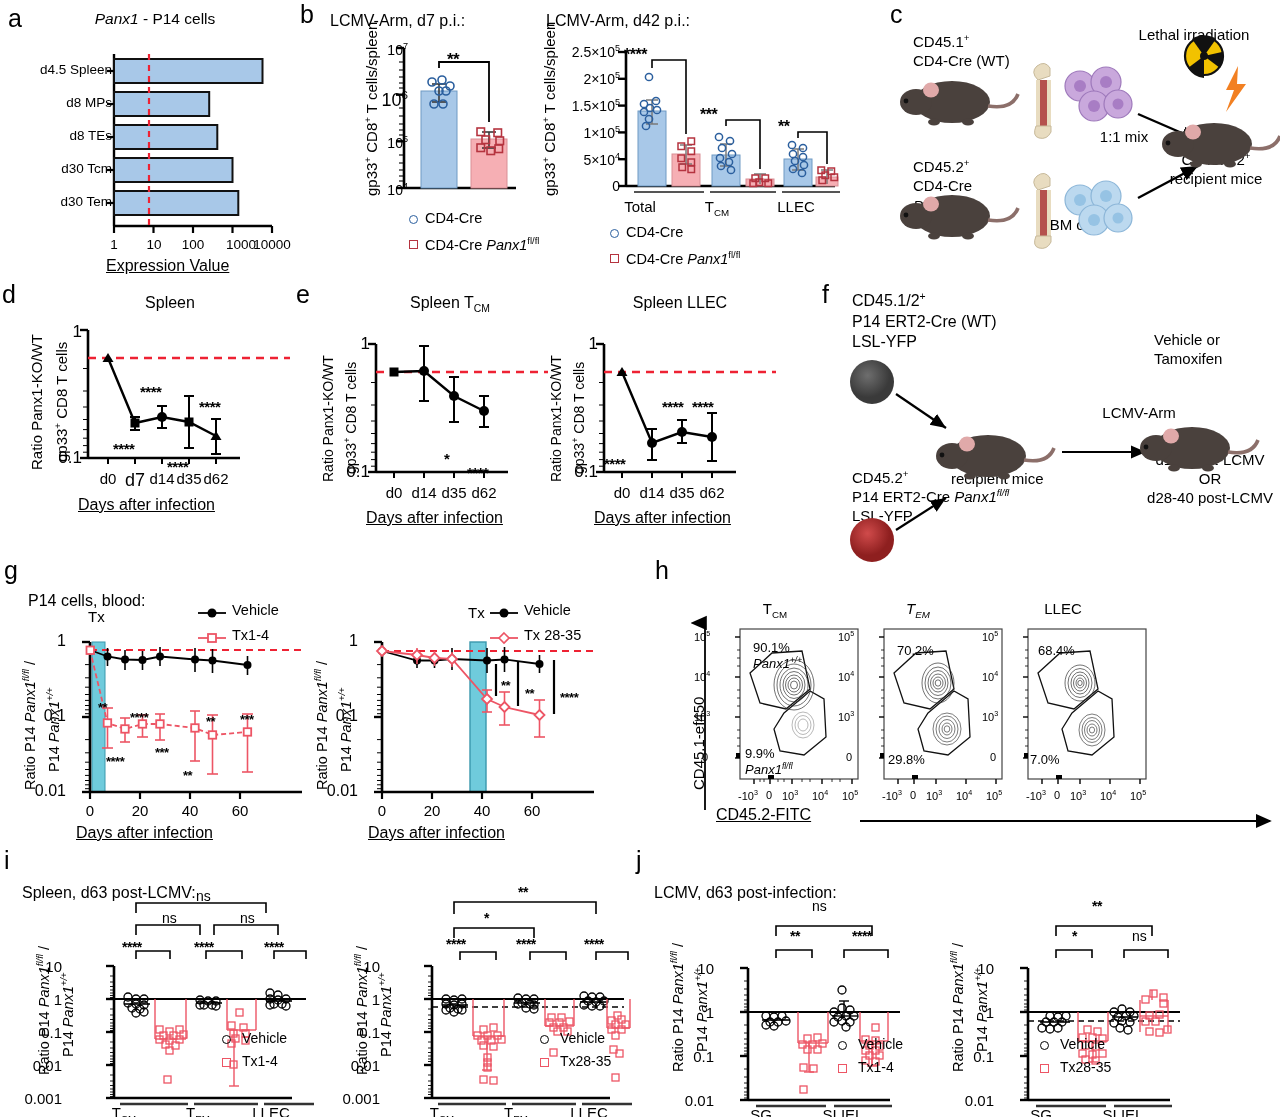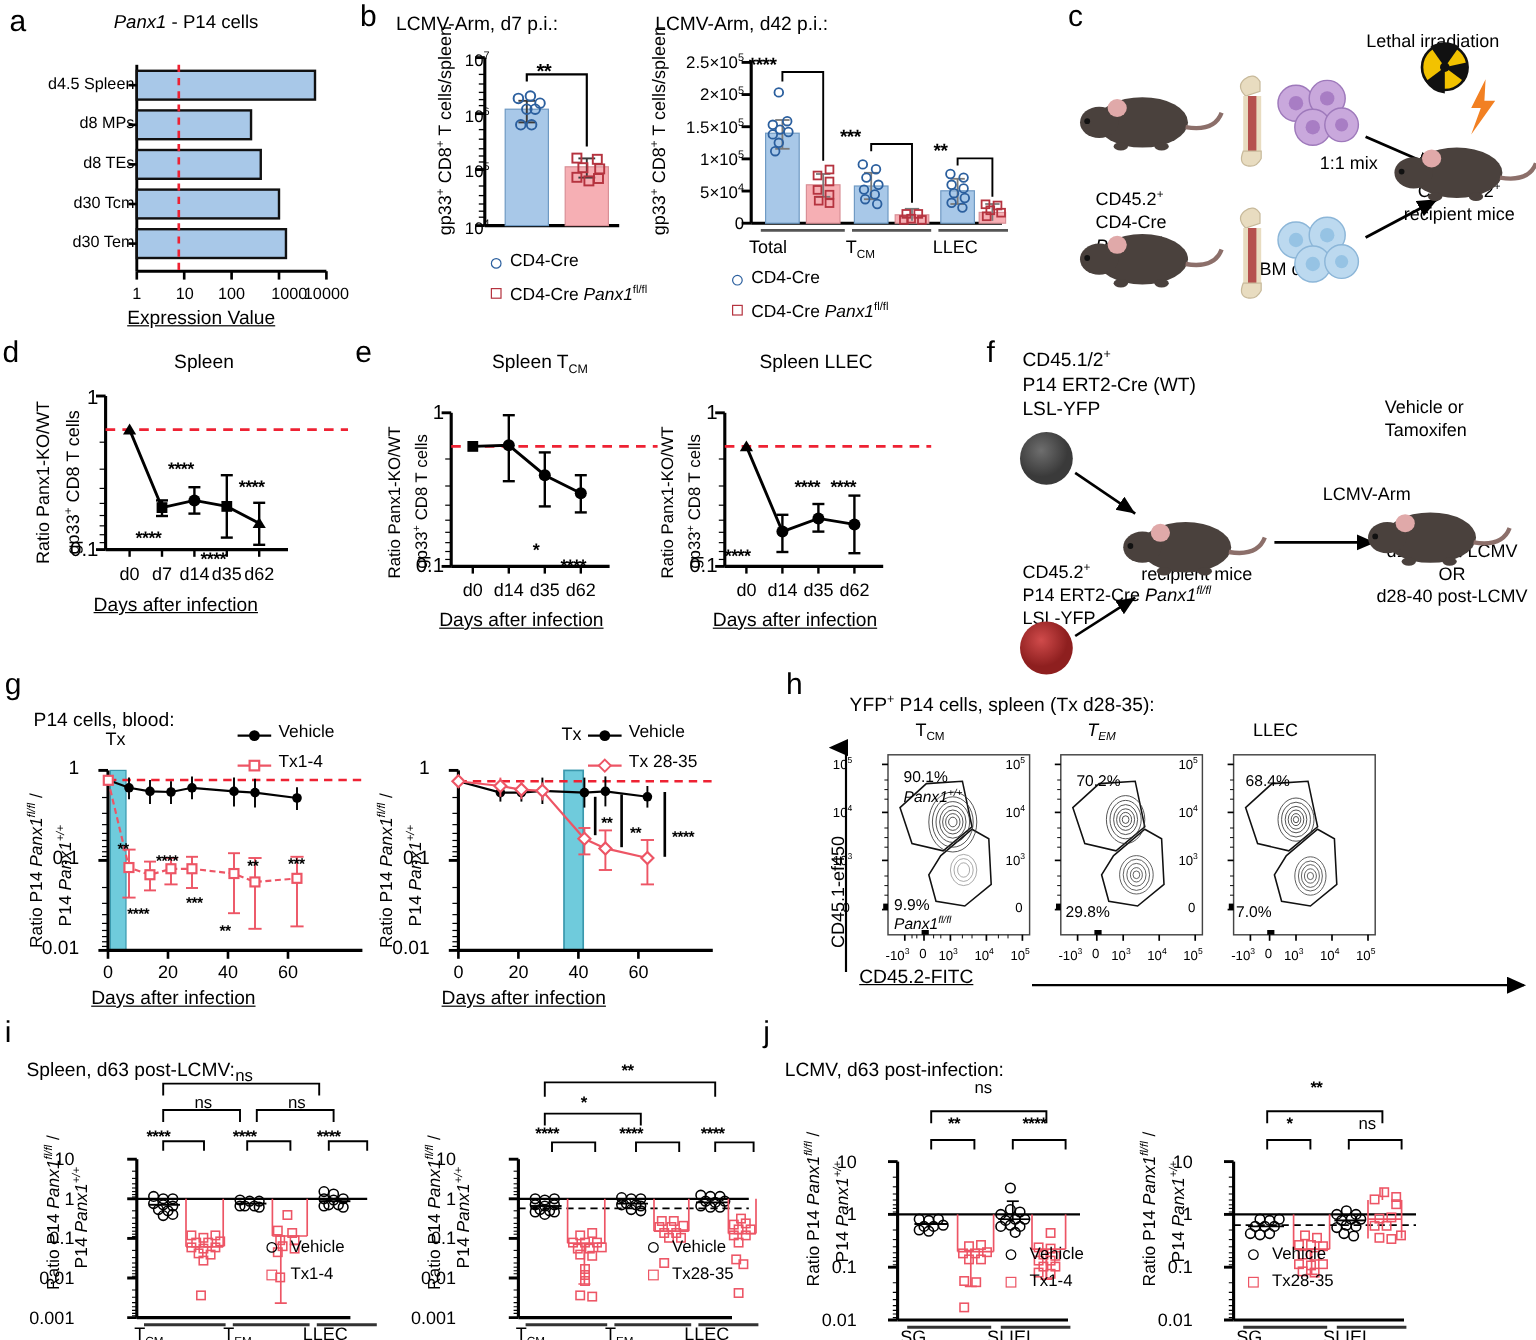--- a/index.html
+++ b/index.html
@@ -143,21 +143,21 @@
     <rect x="101" y="104" width="7.5" height="7.5"></rect>
         <rect x="111" y="107" width="7.5" height="7.5"></rect>
     <rect x="119" y="105" width="7.5" height="7.5"></rect>
   </g>
 
   <g stroke="#000" stroke-width="1.8" fill="none">
     <path d="M63 28 L63 22 L113 22 L113 82"></path>
   </g>
 </svg>
 <div class="tick" style="left:372px;top:41px;width:36px;text-align:right;font-size:14px;">10<sup>7</sup></div>
-<div class="tick" style="left:372px;top:88px;width:36px;text-align:right;font-size:14px;">10<sup>6</sup></div>
+<div class="tick" style="left:372px;top:88px;width:36px;text-align:right;font-size:18px;">10<sup>6</sup></div>
 <div class="tick" style="left:372px;top:134px;width:36px;text-align:right;font-size:14px;">10<sup>5</sup></div>
 <div class="tick" style="left:372px;top:181px;width:36px;text-align:right;font-size:14px;">10<sup>4</sup></div>
 <div class="sig" style="left:447px;top:50px;font-size:17px;">**</div>
 
 <div class="lgsym" style="left:409px;top:215px;width:9px;height:9px;border:1.8px solid #2b5f9e;border-radius:50%;"></div>
 <div class="legend" style="left:425px;top:210px;"><span>CD4-Cre</span></div>
 <div class="lgsym" style="left:409px;top:240px;width:9px;height:9px;border:1.8px solid #b5333f;"></div>
 <div class="legend" style="left:425px;top:235px;"><span>CD4-Cre </span><span class="ital">Panx1</span><sup>fl/fl</sup></div>
 
 <div class="vlabel" style="left:540px; top:196px; transform:rotate(-90deg); font-size:15px;">gp33<sup>+</sup> CD8<sup>+</sup> T cells/spleen</div>
@@ -274,20 +274,23 @@
 <div class="tick" style="left:610px;top:198px;width:60px;text-align:center;font-size:15px;">Total</div>
 <div class="tick" style="left:695px;top:198px;width:44px;text-align:center;font-size:15px;">T<sub>CM</sub></div>
 <div class="tick" style="left:768px;top:198px;width:56px;text-align:center;font-size:15px;">LLEC</div>
 
 <div class="lgsym" style="left:610px;top:229px;width:9px;height:9px;border:1.8px solid #2b5f9e;border-radius:50%;"></div>
 <div class="legend" style="left:626px;top:224px;"><span>CD4-Cre</span></div>
 <div class="lgsym" style="left:610px;top:254px;width:9px;height:9px;border:1.8px solid #b5333f;"></div>
 <div class="legend" style="left:626px;top:249px;"><span>CD4-Cre </span><span class="ital">Panx1</span><sup>fl/fl</sup></div>
 
 <div class="pl" style="left:890px; top:2px;">c</div>
+<div class="ttl" style="left:913px;top:32px;width:160px;text-align:left;font-size:15px;line-height:1.25;">
+  <span>CD45.1<sup>+</sup></span><br><span>CD4-Cre (WT)</span>
+</div>
 <div class="ttl" style="left:913px;top:157px;width:160px;text-align:left;font-size:15px;line-height:1.25;">
   <span>CD45.2<sup>+</sup></span><br><span>CD4-Cre</span><br><span class="ital">Panx1</span><sup style="font-style:italic">fl/fl</sup>
 </div>
 <div class="ttl" style="left:1038px;top:216px;width:80px;text-align:center;font-size:15px;">BM cells</div>
 <div class="ttl" style="left:1086px;top:128px;width:76px;text-align:center;font-size:15px;">1:1 mix</div>
 <div class="ttl" style="left:1110px;top:26px;width:168px;text-align:center;font-size:15px;">Lethal irradiation</div>
 <div class="ttl" style="left:1152px;top:150px;width:128px;text-align:center;font-size:15px;line-height:1.25;">
   <span>CD45.1/2<sup>+</sup></span><br><span>recipient mice</span>
 </div>
 
@@ -432,21 +435,21 @@
         <line x1="48" y1="140" x2="48" y2="146"></line>
         <line x1="75" y1="140" x2="75" y2="146"></line>
         <line x1="102" y1="140" x2="102" y2="146"></line>
         <line x1="129" y1="140" x2="129" y2="146"></line>
         <line x1="156" y1="140" x2="156" y2="146"></line>
       </g>
 </svg>
 <div class="tick" style="left:56px;top:322px;width:26px;text-align:right;font-size:17px;">1</div>
 <div class="tick" style="left:46px;top:448px;width:36px;text-align:right;font-size:17px;">0.1</div>
 <div class="tick" style="left:90px;top:470px;width:36px;text-align:center;font-size:15px;">d0</div>
-<div class="tick" style="left:117px;top:470px;width:36px;text-align:center;font-size:15px;">d7</div>
+<div class="tick" style="left:117px;top:470px;width:36px;text-align:center;font-size:18px;">d7</div>
 <div class="tick" style="left:142px;top:470px;width:40px;text-align:center;font-size:15px;">d14</div>
 <div class="tick" style="left:169px;top:470px;width:40px;text-align:center;font-size:15px;">d35</div>
 <div class="tick" style="left:196px;top:470px;width:40px;text-align:center;font-size:15px;">d62</div>
 <div class="axlabel" style="left:78px;top:496px;font-size:16px;">Days after infection</div>
 <div class="sig" style="left:113px;top:440px;font-size:15px;">****</div>
 <div class="sig" style="left:140px;top:383px;font-size:15px;">****</div>
 <div class="sig" style="left:167px;top:458px;font-size:15px;">****</div>
 <div class="sig" style="left:199px;top:398px;font-size:15px;">****</div>
 
 <div class="pl" style="left:296px; top:282px;">e</div>
@@ -867,21 +870,20 @@
       <line x1="2" y1="7" x2="30" y2="7" stroke="#000" stroke-width="1.8"></line>
       <circle cx="16" cy="7" r="4.5" fill="#000"></circle>
     </svg>
 <div class="legend" style="left:524px;top:627px;"><span>Tx 28-35</span></div>
 <svg width="34" height="14" style="position:absolute;left:488px;top:631px">
       <line x1="2" y1="7" x2="30" y2="7" stroke="#ED5565" stroke-width="1.8"></line>
       <path d="M16 2 l5 5 l-5 5 l-5 -5 z" fill="#fff" stroke="#ED5565" stroke-width="1.6"></path>
     </svg>
 
 <div class="pl" style="left:655px; top:558px;">h</div>
-<div class="ttl" style="left:708px;top:578px;width:400px;text-align:left;font-size:16px;">YFP<sup>+</sup> P14 cells, spleen (Tx d28-35):</div>
 <div class="vlabel" style="left:690px;top:790px;transform:rotate(-90deg);font-size:15px;">CD45.1-ef450</div>
 <div class="axlabel" style="left:716px;top:806px;font-size:16px;">CD45.2-FITC</div>
 <svg width="10" height="200" style="position:absolute;left:700px;top:615px">
   <defs>
         <marker id="arU" markerWidth="9" markerHeight="9" refX="4" refY="8" orient="auto">
           <path d="M4,0 L8,9 L0,9 z" fill="#000"></path>
         </marker>
       </defs>
   <line x1="5" y1="195" x2="5" y2="8" stroke="#000" stroke-width="1.8" marker-end="url(#arU)"></line>
 </svg>

